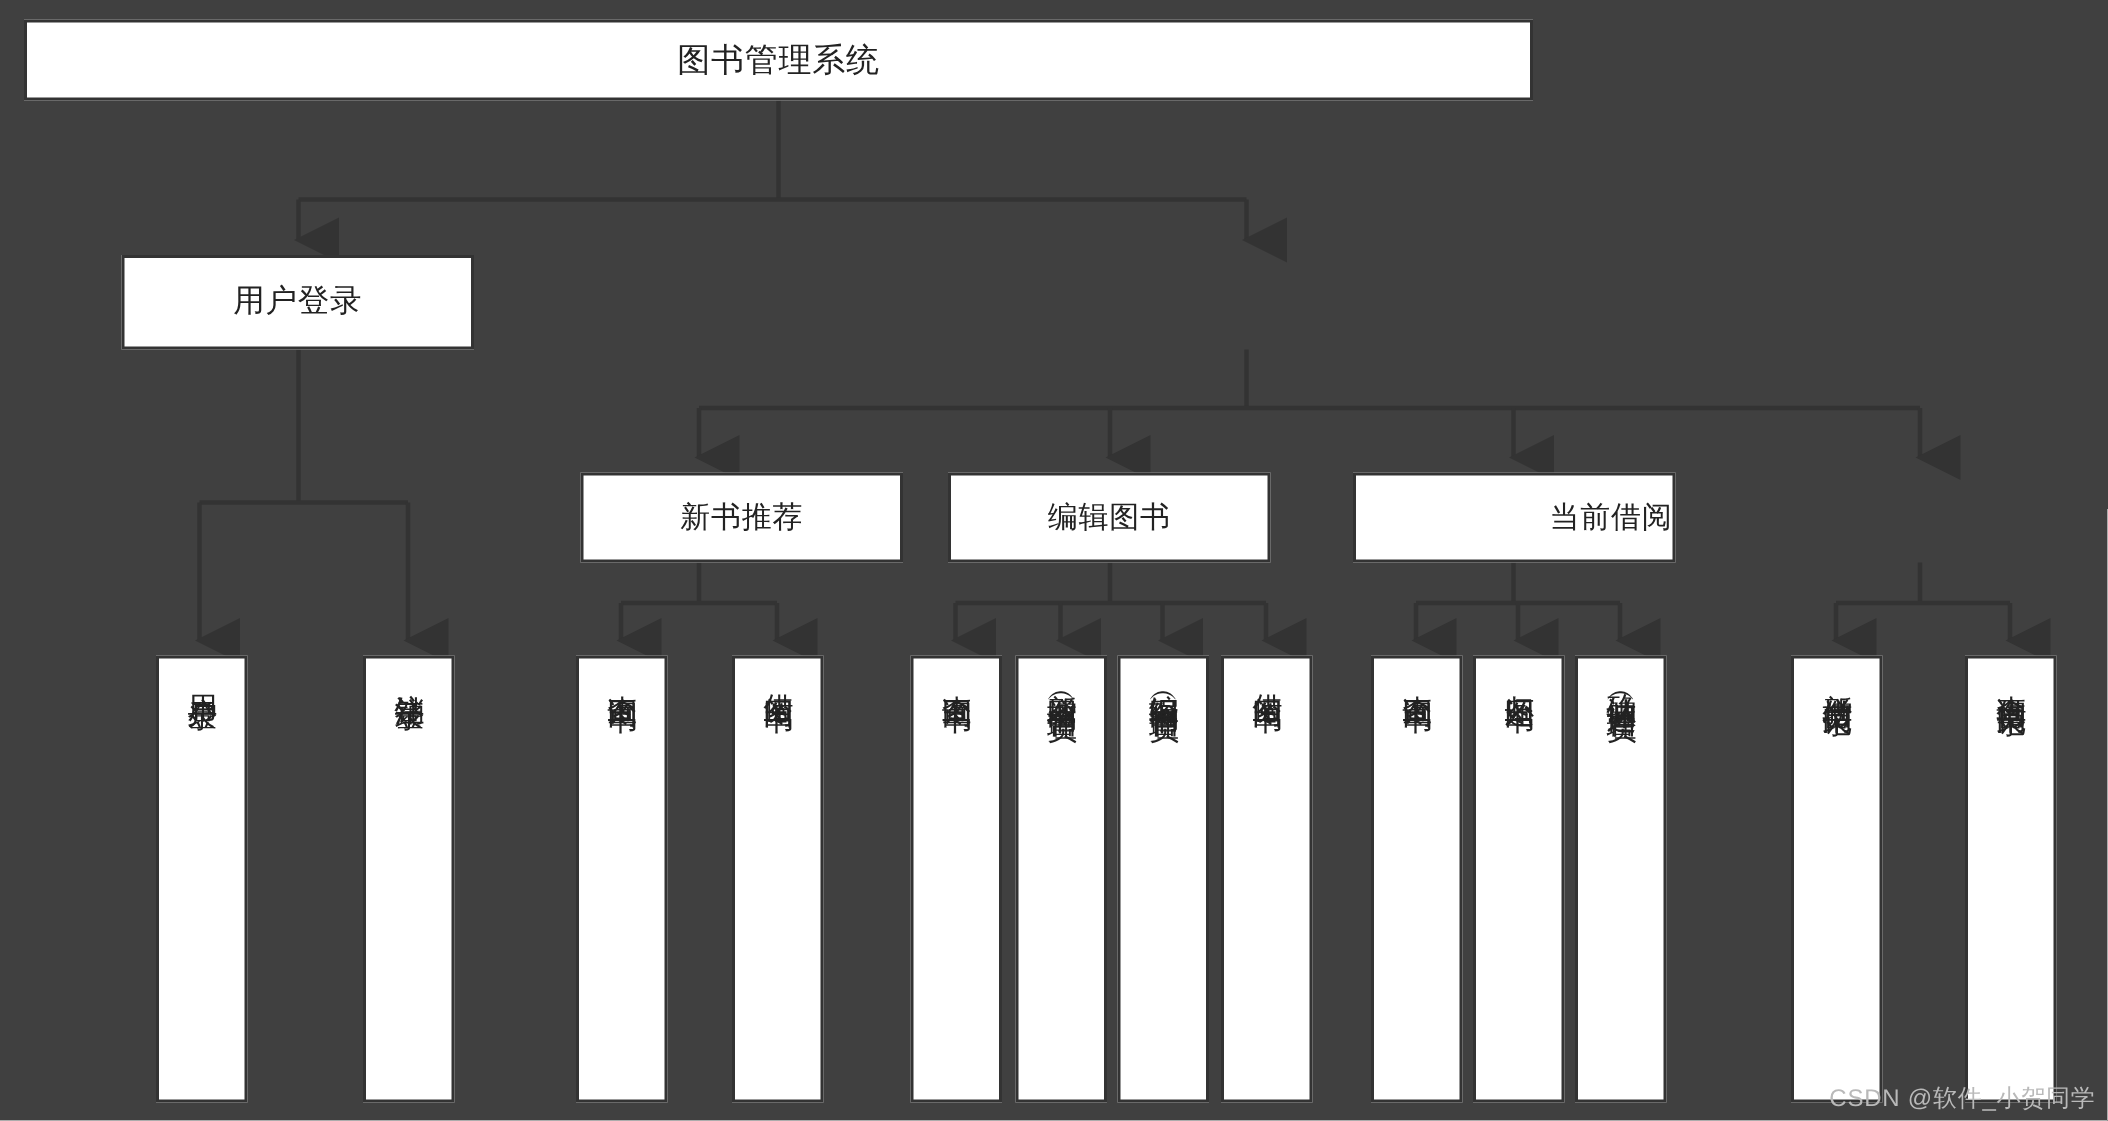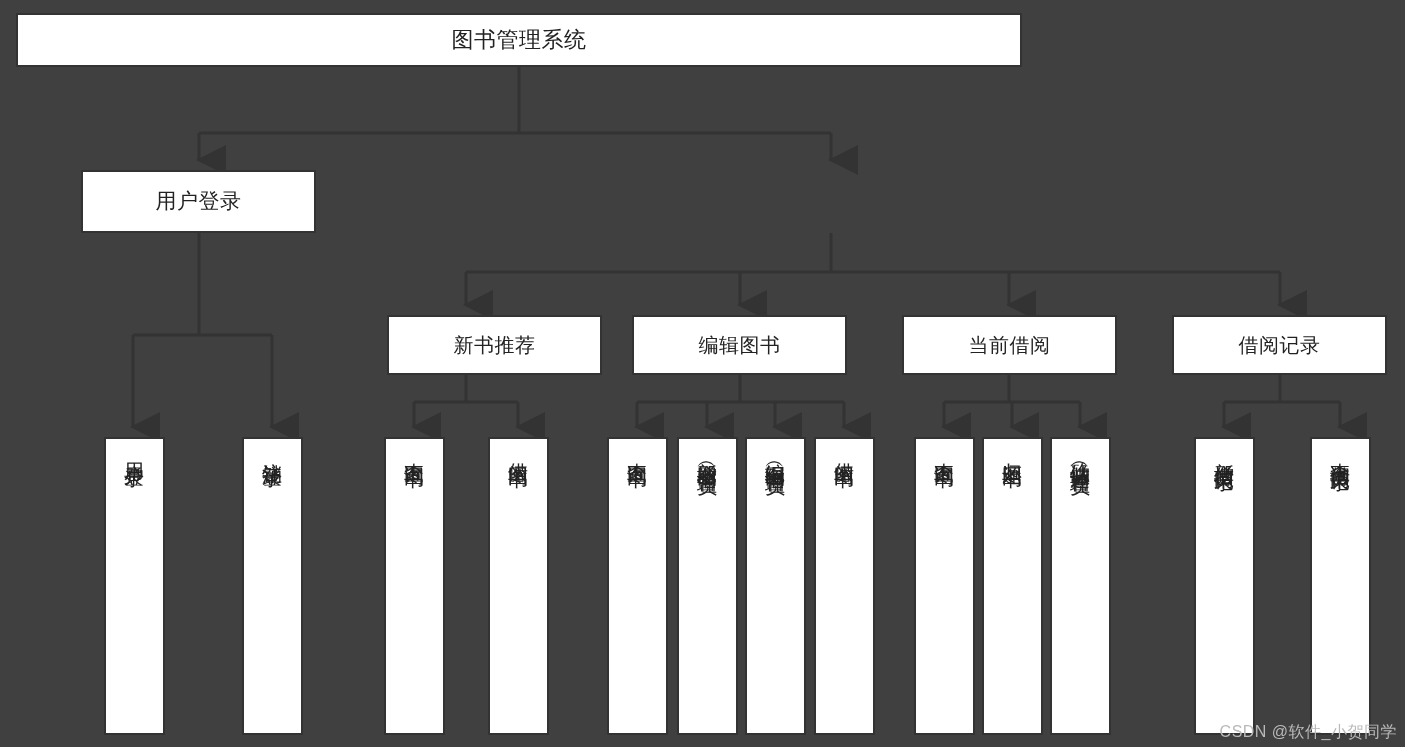--- a/index.html
+++ b/index.html
@@ -130,25 +130,22 @@
   <div class="node level2" style="left:81px; top:170px; width:235px; height:63px;">
     <span class="node-label">用户登录</span>
   </div>
 
   <div class="node level3" style="left:363px; top:315px; width:215px; height:60px;margin-left:24px;">
     <span class="node-label">新书推荐</span>
   </div>
   <div class="node level3" style="left:632px; top:315px; width:215px; height:60px;">
     <span class="node-label">编辑图书</span>
   </div>
-  <div class="node level3" style="left:902px; top:315px; width:215px; height:60px;">
+  <div class="node level3" style="left:902px; top:315px; width:215px; height:60px;justify-content:flex-end;">
     <span class="node-label">当前借阅</span>
-  </div>
-  <div class="node level3" style="left:1172px; top:315px; width:215px; height:60px;">
-    <span class="node-label">借阅记录</span>
   </div>
 
   <div class="node leaf" style="left:104px; top:437px; width:61px; height:298px;">
     <span class="node-label">用户登录</span>
   </div>
   <div class="node leaf" style="left:242px; top:437px; width:61px; height:298px;">
     <span class="node-label">注销登录</span>
   </div>
 
   <div class="node leaf" style="left:384px; top:437px; width:61px; height:298px;">

